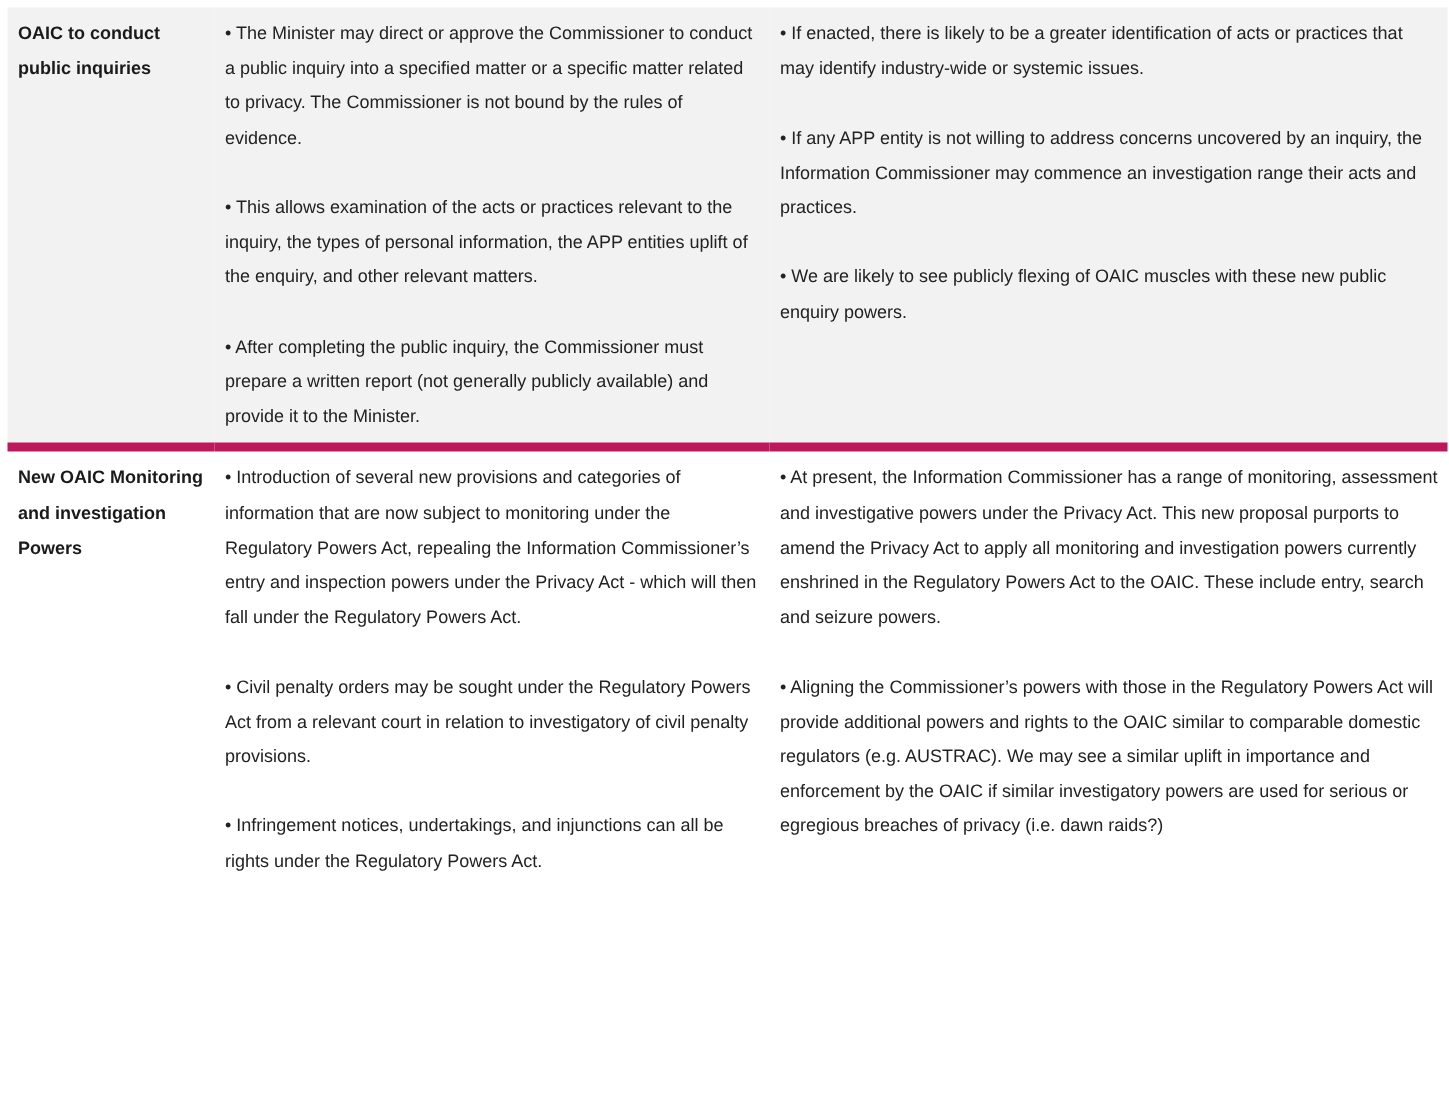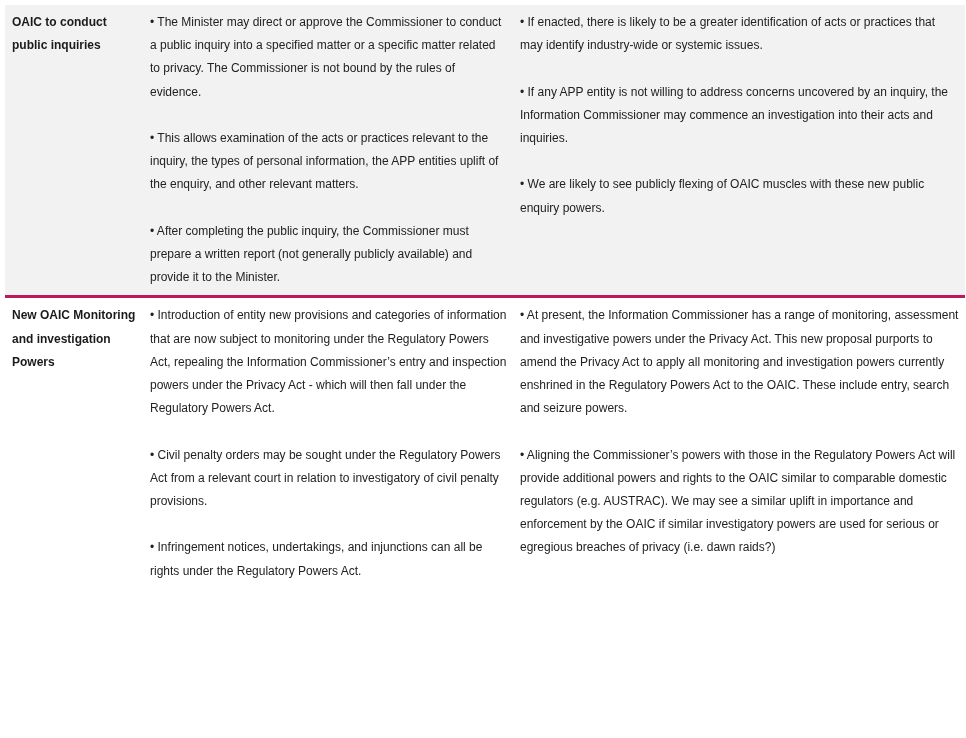--- a/index.html
+++ b/index.html
@@ -1,20 +1,20 @@
 <!DOCTYPE html>
 <html><head>
 <meta charset="utf-8">
 <style>
   html, body { margin:0; padding:0; background:#ffffff; }
   body { width:966px; height:738px; overflow:hidden; font-family:"Liberation Sans", sans-serif; color:#222222; }
   table { border-collapse:collapse; width:960px; margin-left:5px; margin-top:5px; table-layout:fixed; }
   td { vertical-align:top; font-size:12px; line-height:23.2px; padding:6px 6px 6px 7px; }
   tr.shaded td { background:#f2f2f2; }
-  tr.r2 td { border-top:3px solid #be185d;margin-left:24px; }
+  tr.r2 td { border-top:6px solid #be185d;margin-left:24px; }
   td.topic { font-weight:bold; color:#1a1a1a; width:124px; }
   col.c1 { width:138px; } col.c2 { width:370px; } col.c3 { width:452px; }
   p { margin:0 0 23.2px 0; }
   p:last-child { margin-bottom:0; }
 </style>
 </head>
 <body>
 
 <table>
   <colgroup>
@@ -25,28 +25,28 @@
   <tbody>
       <tr class="shaded">
     <td class="topic">OAIC to conduct public inquiries</td>
     <td>
       <p>• The Minister may direct or approve the Commissioner to conduct a public inquiry into a specified matter or a specific matter related to privacy. The Commissioner is not bound by the rules of evidence.</p>
       <p>• This allows examination of the acts or practices relevant to the inquiry, the types of personal information, the APP entities uplift of the enquiry, and other relevant matters.</p>
       <p>• After completing the public inquiry, the Commissioner must prepare a written report (not generally publicly available) and provide it to the Minister.</p>
     </td>
     <td>
       <p>• If enacted, there is likely to be a greater identification of acts or practices that may identify industry-wide or systemic issues.</p>
-      <p>• If any APP entity is not willing to address concerns uncovered by an inquiry, the Information Commissioner may commence an investigation into their acts and inquiries.</p>
+      <p>• If any APP entity is not willing to address concerns uncovered by an inquiry, the Information Commissioner may commence an investigation range their acts and practices.</p>
       <p>• We are likely to see publicly flexing of OAIC muscles with these new public enquiry powers.</p>
     </td>
   </tr>
   <tr class="r2">
     <td class="topic">New OAIC Monitoring and investigation Powers</td>
     <td>
-      <p>• Introduction of entity new provisions and categories of information that are now subject to monitoring under the Regulatory Powers Act, repealing the Information Commissioner’s entry and inspection powers under the Privacy Act - which will then fall under the Regulatory Powers Act.</p>
+      <p>• Introduction of several new provisions and categories of information that are now subject to monitoring under the Regulatory Powers Act, repealing the Information Commissioner’s entry and inspection powers under the Privacy Act - which will then fall under the Regulatory Powers Act.</p>
       <p>• Civil penalty orders may be sought under the Regulatory Powers Act from a relevant court in relation to investigatory of civil penalty provisions.</p>
       <p>• Infringement notices, undertakings, and injunctions can all be rights under the Regulatory Powers Act.</p>
     </td>
     <td>
       <p>• At present, the Information Commissioner has a range of monitoring, assessment and investigative powers under the Privacy Act. This new proposal purports to amend the Privacy Act to apply all monitoring and investigation powers currently enshrined in the Regulatory Powers Act to the OAIC. These include entry, search and seizure powers.</p>
       <p>• Aligning the Commissioner’s powers with those in the Regulatory Powers Act will provide additional powers and rights to the OAIC similar to comparable domestic regulators (e.g. AUSTRAC). We may see a similar uplift in importance and enforcement by the OAIC if similar investigatory powers are used for serious or egregious breaches of privacy (i.e. dawn raids?)</p>
     </td>
   </tr>
 </tbody>
   </table>

